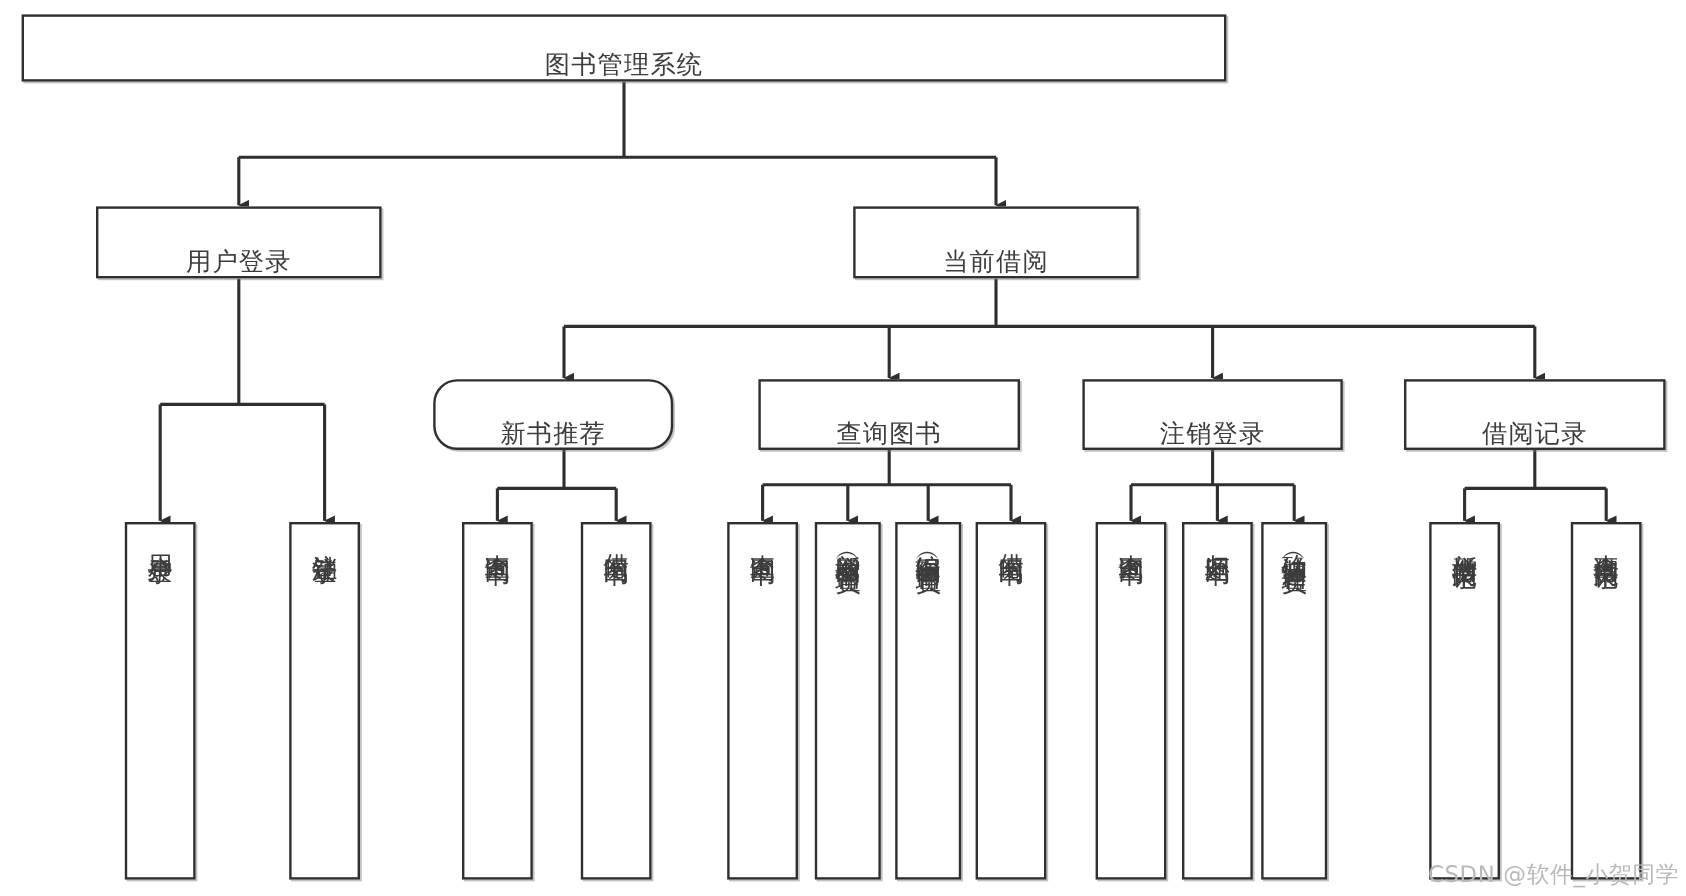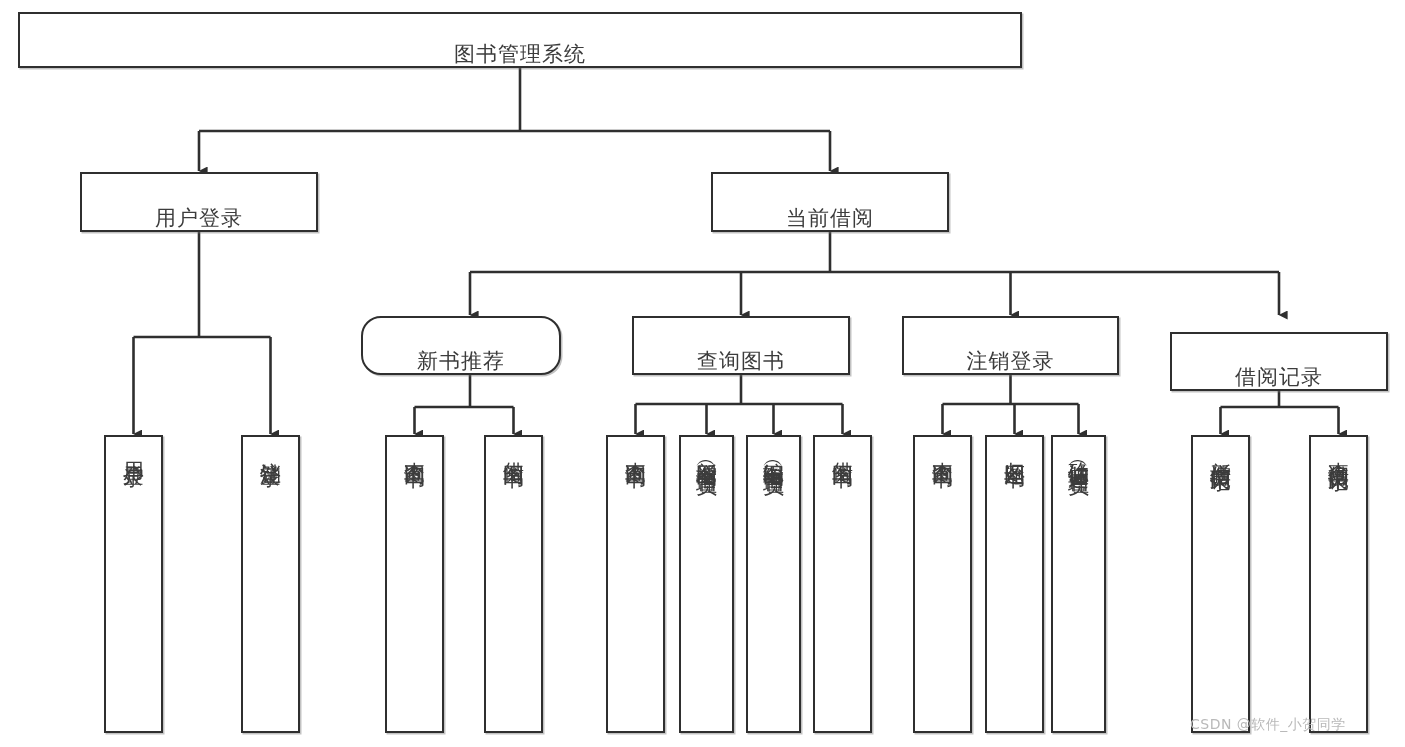--- a/index.html
+++ b/index.html
@@ -50,21 +50,21 @@
   .node.vertical .label {
     writing-mode: vertical-rl;
     text-orientation: upright;
     font-size: 21px;
     letter-spacing: 2px;
     line-height: 1.05;
     white-space: nowrap;
   }
   .watermark {
     position: absolute;
-    font-size: 14px;
+    font-size: 19px;
     color: #b9b9b9;
     letter-spacing: 0.5px;
     white-space: nowrap;
     font-family: "DejaVu Sans", "Liberation Sans", sans-serif;
   }
 </style>
 </head>
 <body>
 
 <div id="canvas">
@@ -124,21 +124,21 @@
       </div>
       <div class="node" style="left: 361px; top: 316px; width: 200px; height: 59px; border-radius: 20px;">
         <span class="label">新书推荐</span>
       </div>
       <div class="node" style="left: 632px; top: 316px; width: 218px; height: 59px;">
         <span class="label">查询图书</span>
       </div>
       <div class="node" style="left: 902px; top: 316px; width: 217px; height: 59px;">
         <span class="label">注销登录</span>
       </div>
-      <div class="node" style="left: 1170px; top: 316px; width: 218px; height: 59px; margin-top: 16px;">
+      <div class="node" style="left: 1170px; top: 316px; width: 218px; height: 59px;">
         <span class="label">借阅记录</span>
       </div>
       <div class="node vertical" style="left: 104px; top: 435px; width: 59px; height: 298px;">
         <span class="label">用户登录</span>
       </div>
       <div class="node vertical" style="left: 241px; top: 435px; width: 59px; height: 298px;">
         <span class="label">注销登录</span>
       </div>
       <div class="node vertical" style="left: 385px; top: 435px; width: 59px; height: 298px;">
         <span class="label">查询图书</span>

